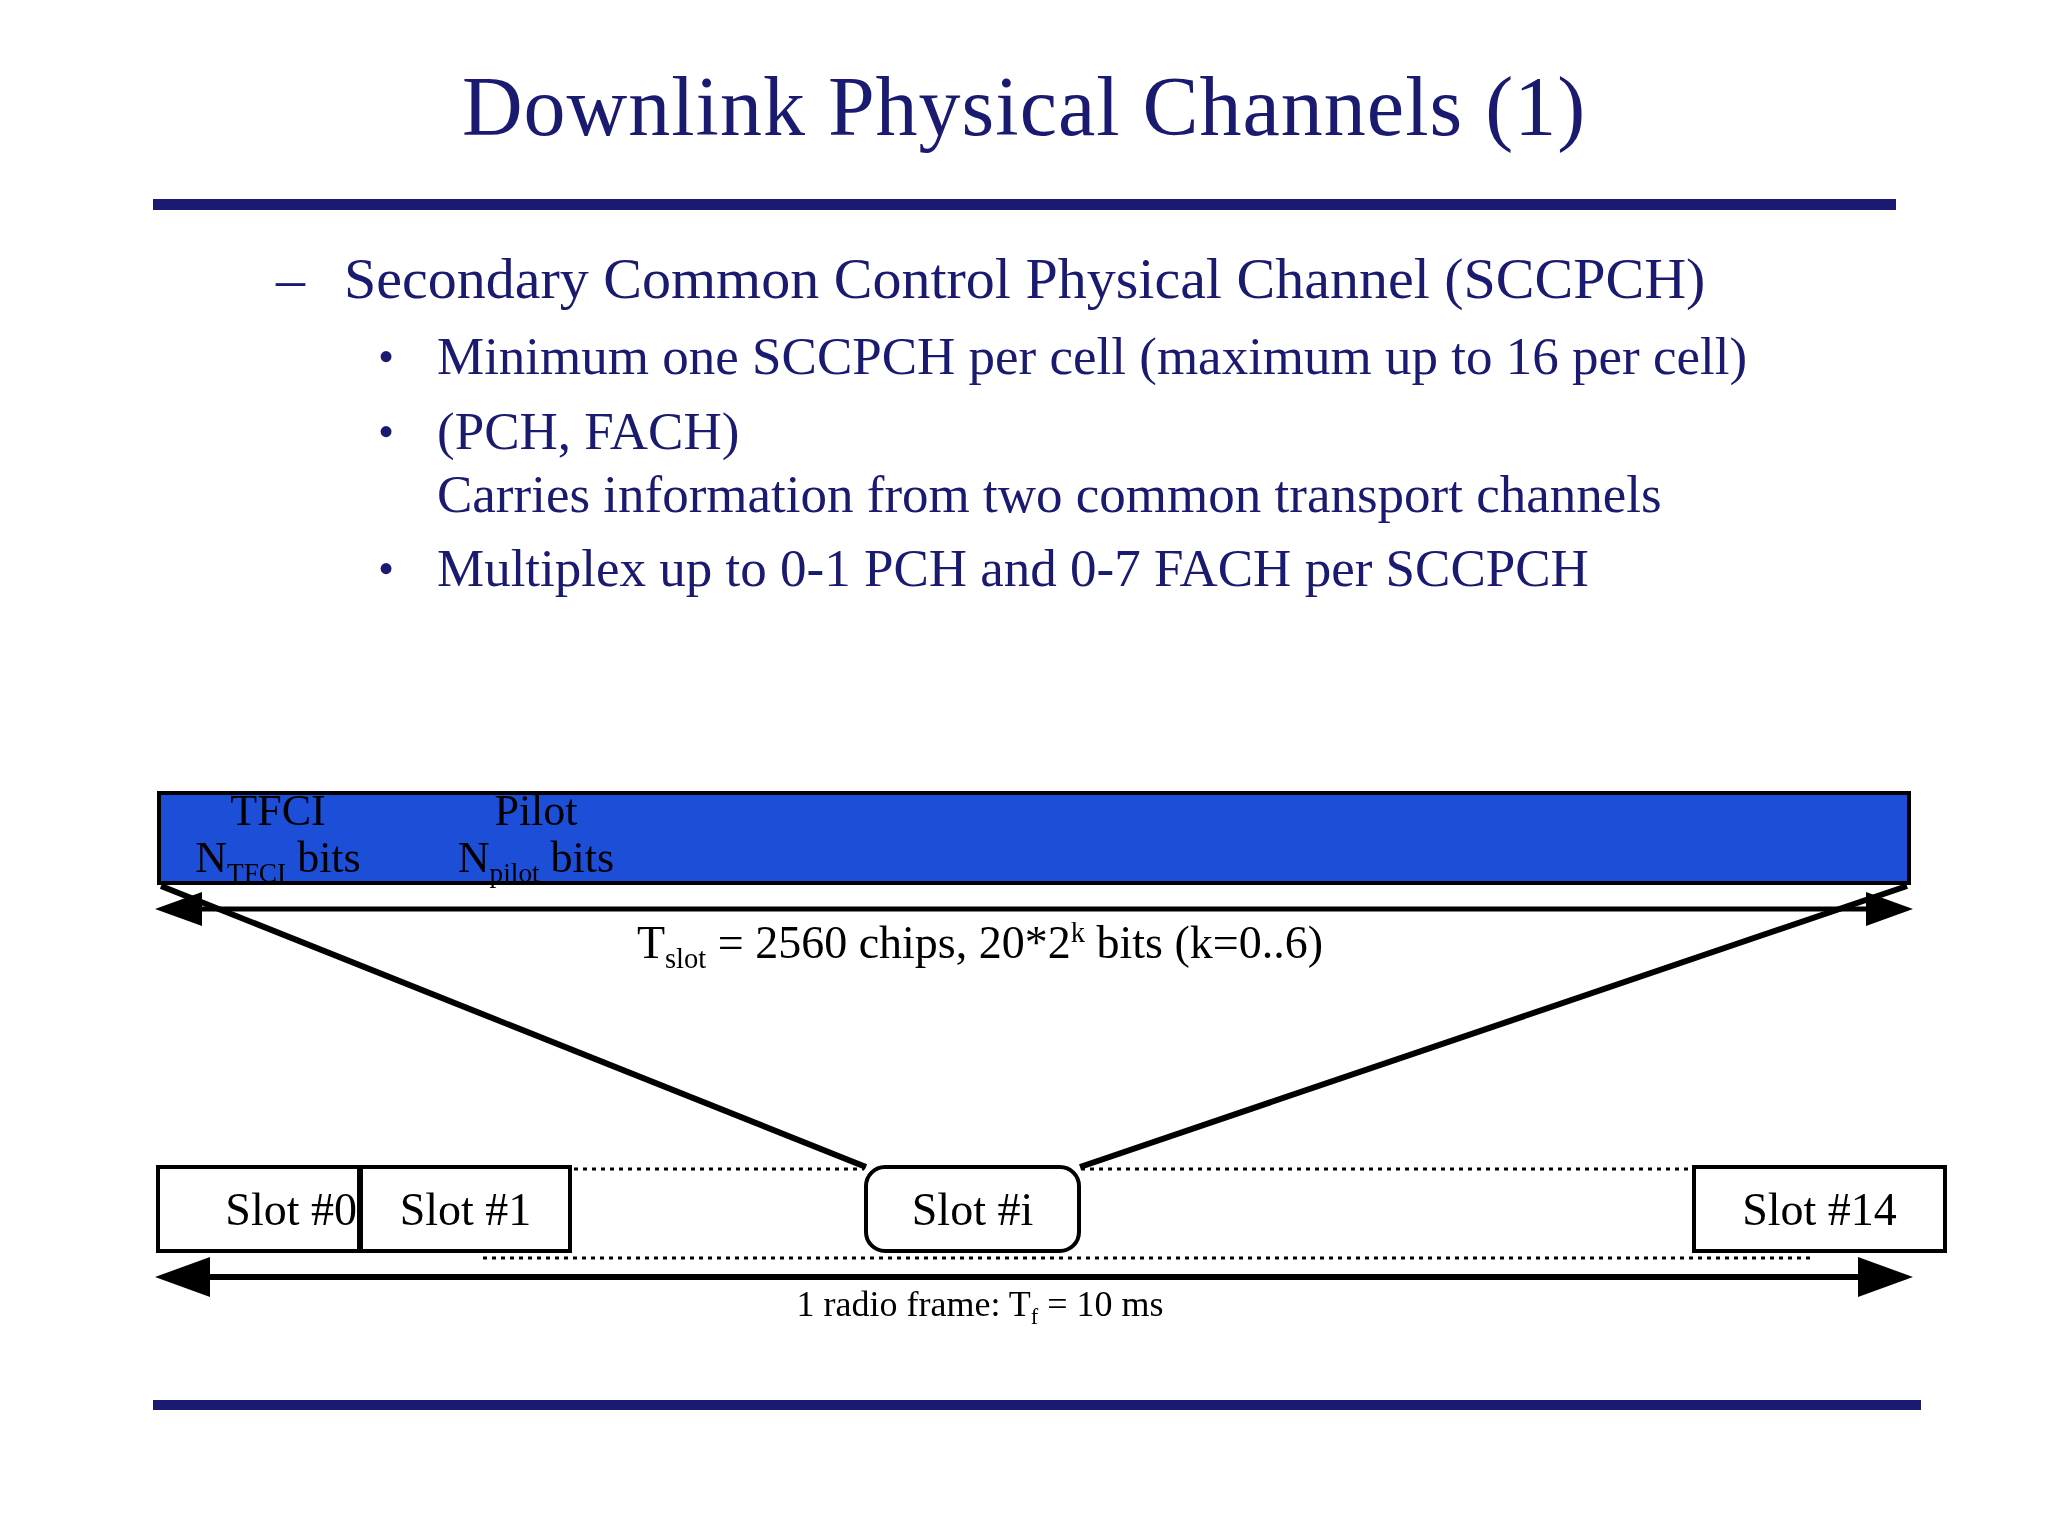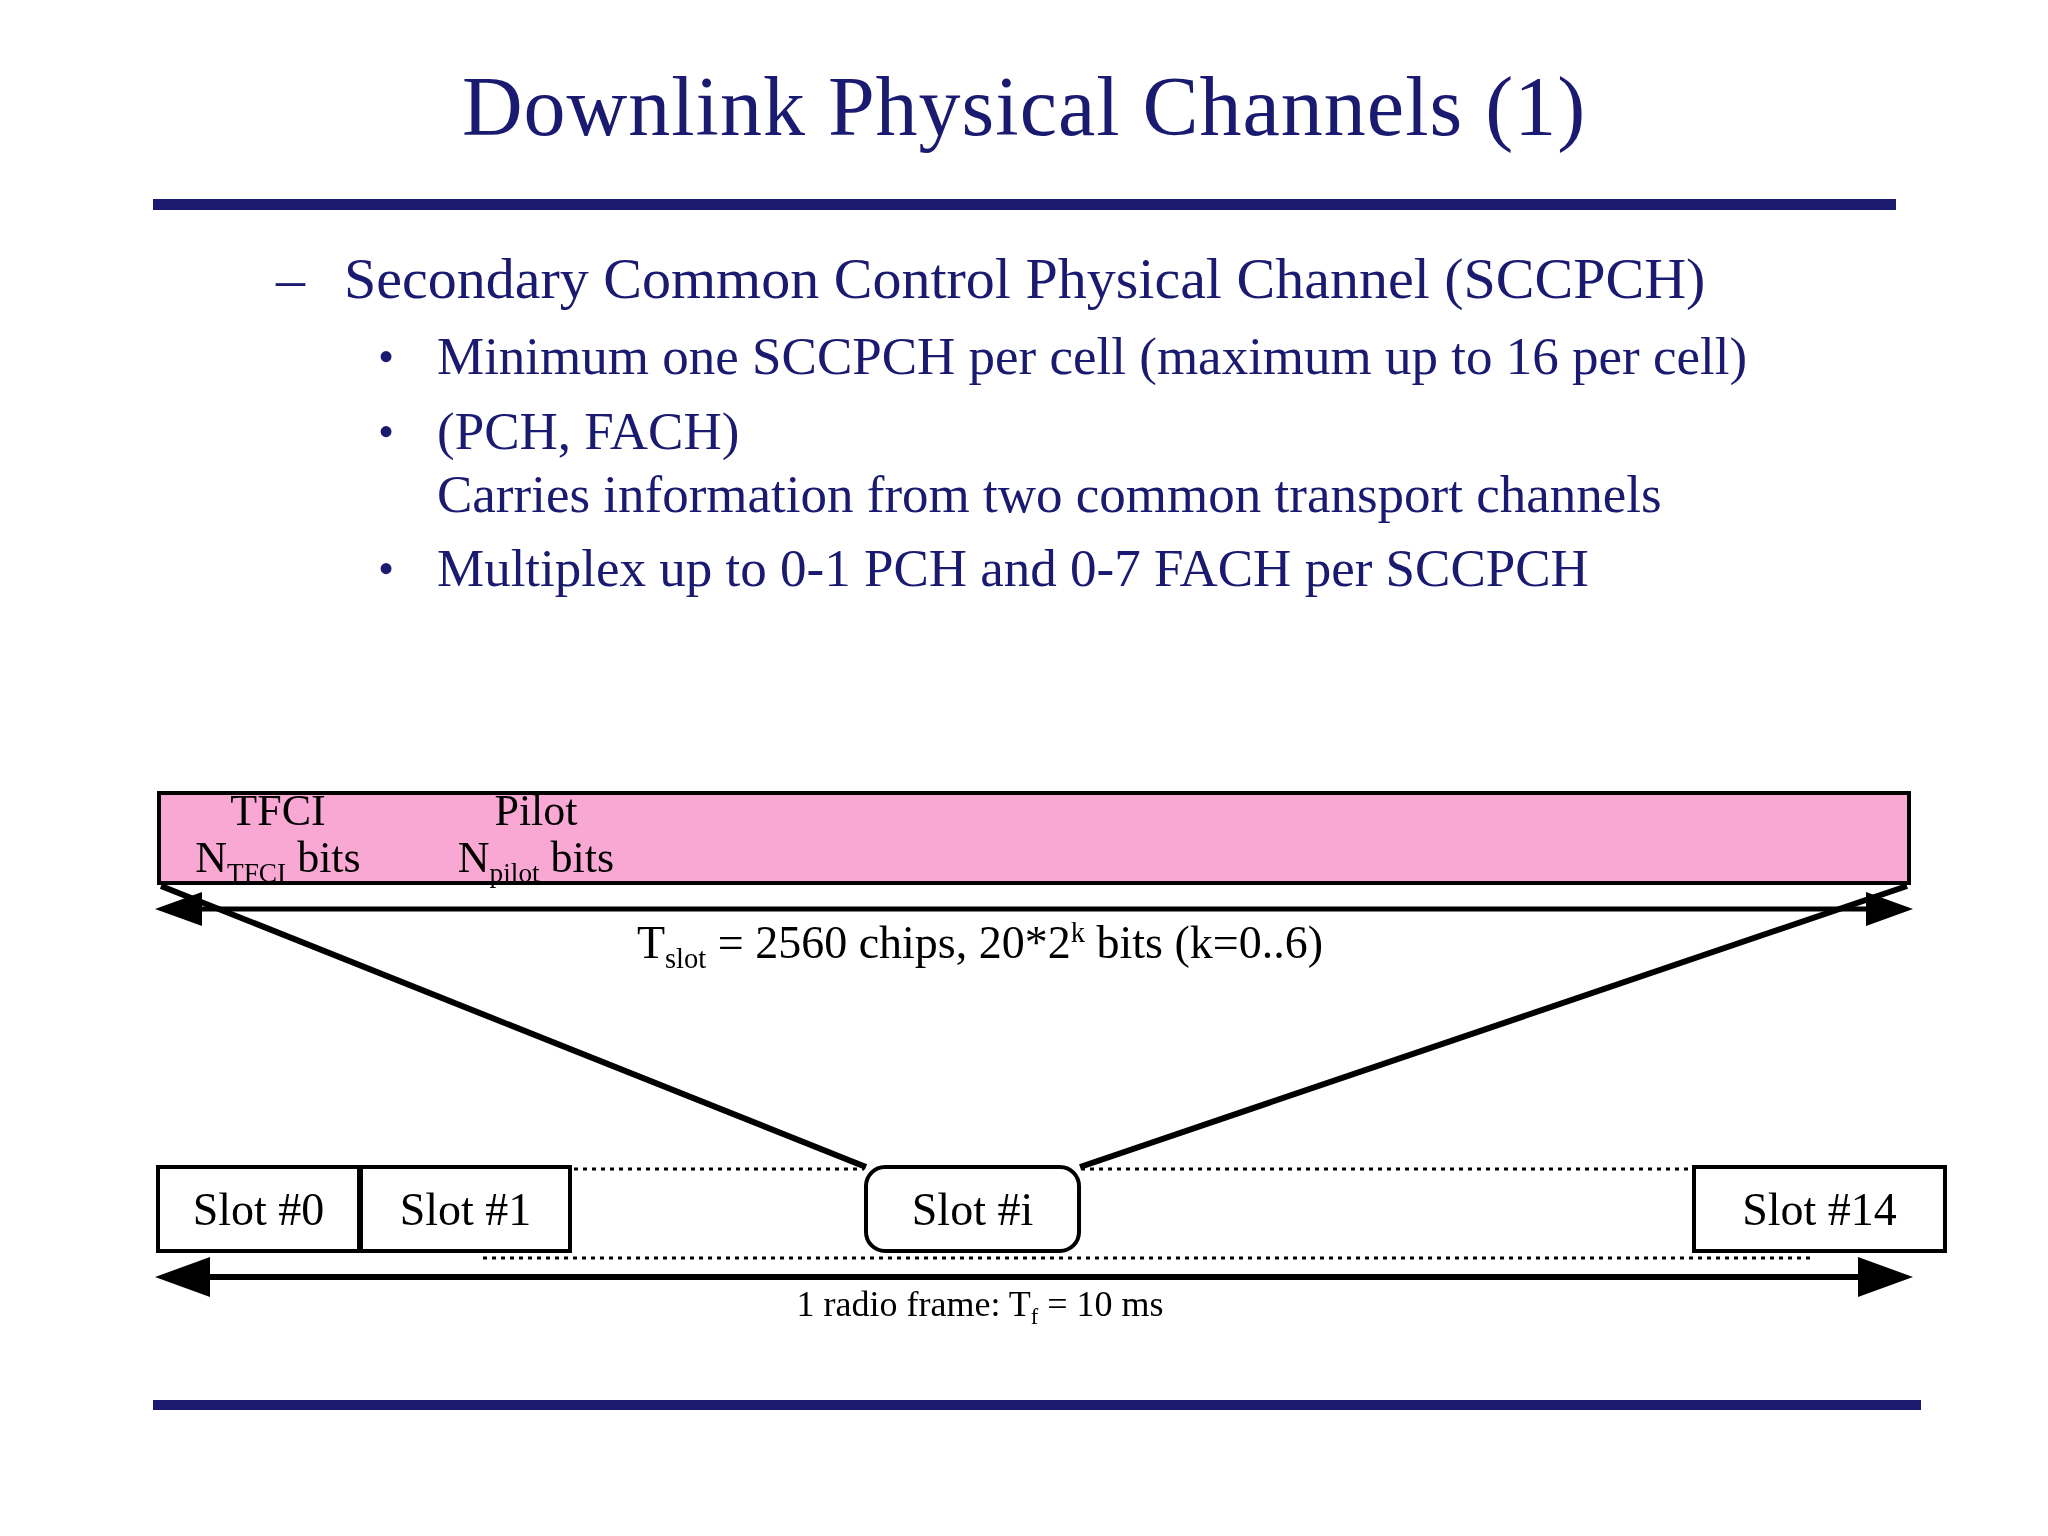--- a/index.html
+++ b/index.html
@@ -55,21 +55,21 @@
   .b1{top:325px;}
   .b2{top:400px;}
   .b3{top:537px;}
 
   
   .bar{
     left:157px;top:791px;width:1754px;height:94px;
     box-sizing:border-box;
     border:4px solid var(--ink);
     display:flex;
-    background:#f9a8d4;
+    background:#1d4ed8;
     color:var(--ink);
   }
   .cell{
     box-sizing:border-box;
     display:flex;flex-direction:column;
     align-items:center;justify-content:center;
     font-size:44px;line-height:1.02;
     gap:2px;
   }
   .cell-tfci{width:234px;flex:0 0 234px;}
@@ -89,21 +89,21 @@
   
   .slot{
     top:1165px;height:88px;
     box-sizing:border-box;
     border:4px solid var(--ink);
     background:#fff;
     display:flex;align-items:center;justify-content:center;
     font-size:46px;color:var(--ink);
     white-space:nowrap;
   }
-  .slot0{left:156px;width:205px;}
+  .slot0{left:156px;width:205px;justify-content:flex-end;}
   .slot1{left:359px;width:213px;}
   .sloti{left:864px;width:217px;border-radius:21px;}
   .slot14{left:1692px;width:255px;}
 
   .frame-label{
     left:450px;top:1283px;width:1060px;
     text-align:center;
     font-size:36px;
     color:var(--ink);
     white-space:nowrap;

